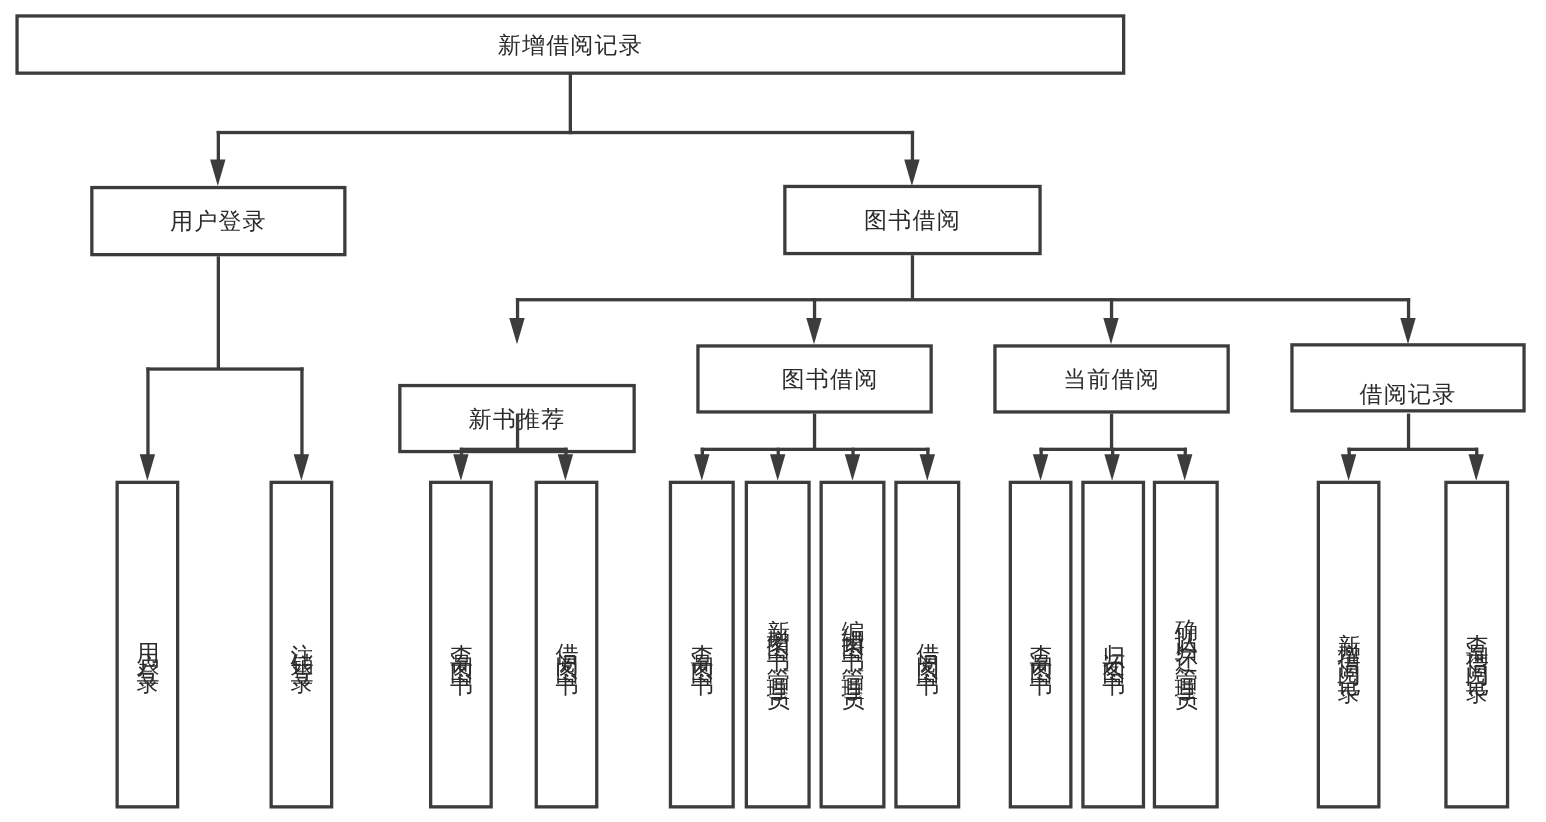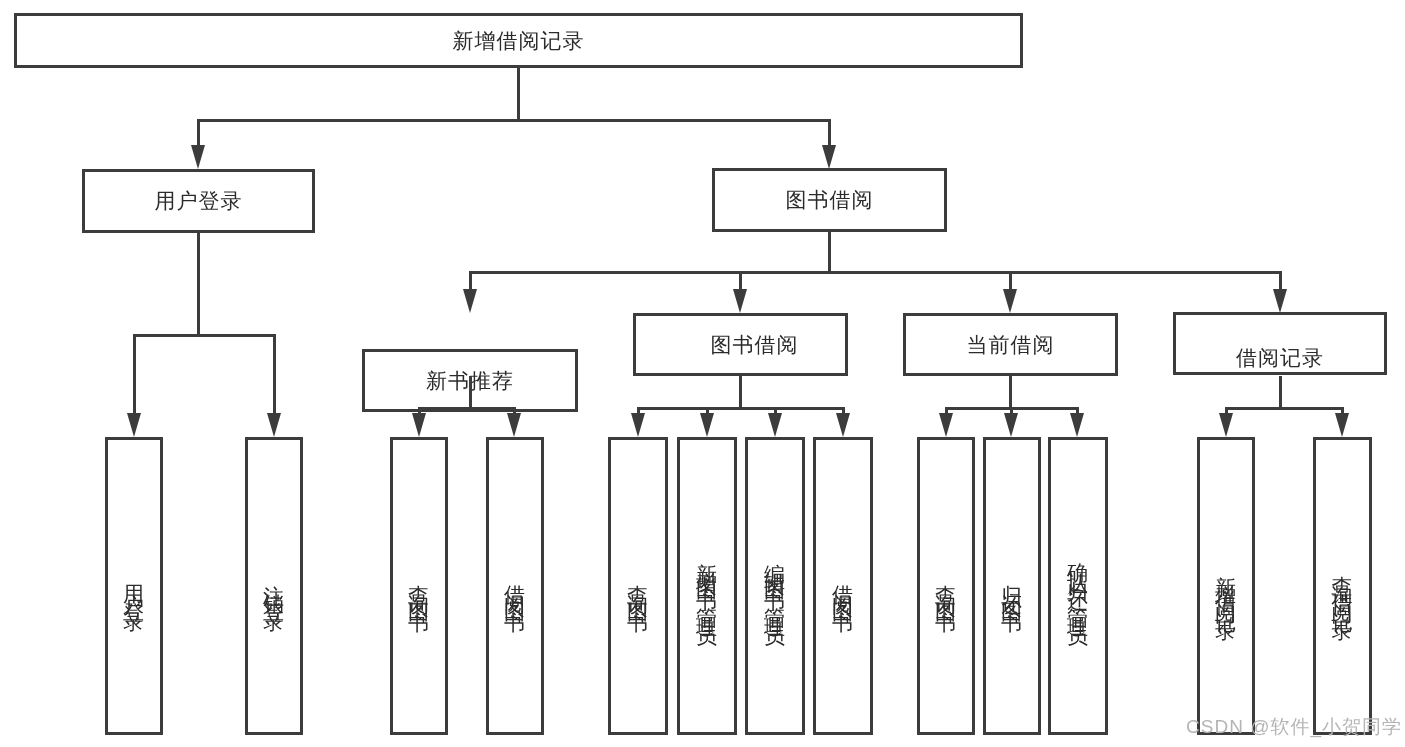--- a/index.html
+++ b/index.html
@@ -184,15 +184,14 @@
     <span class="vlabel">确认归还（管理员）</span>
   </div>
 
   <div class="vbox" style="left:1197px;top:437px;width:58px;height:298px;">
     <span class="vlabel">新增借阅记录</span>
   </div>
   <div class="vbox" style="left:1313px;top:437px;width:59px;height:298px;">
     <span class="vlabel">查询借阅记录</span>
   </div>
 
-  <div class="watermark">CSDN @软件_小贺同学</div>
 
 </div>
 
 </body></html>

